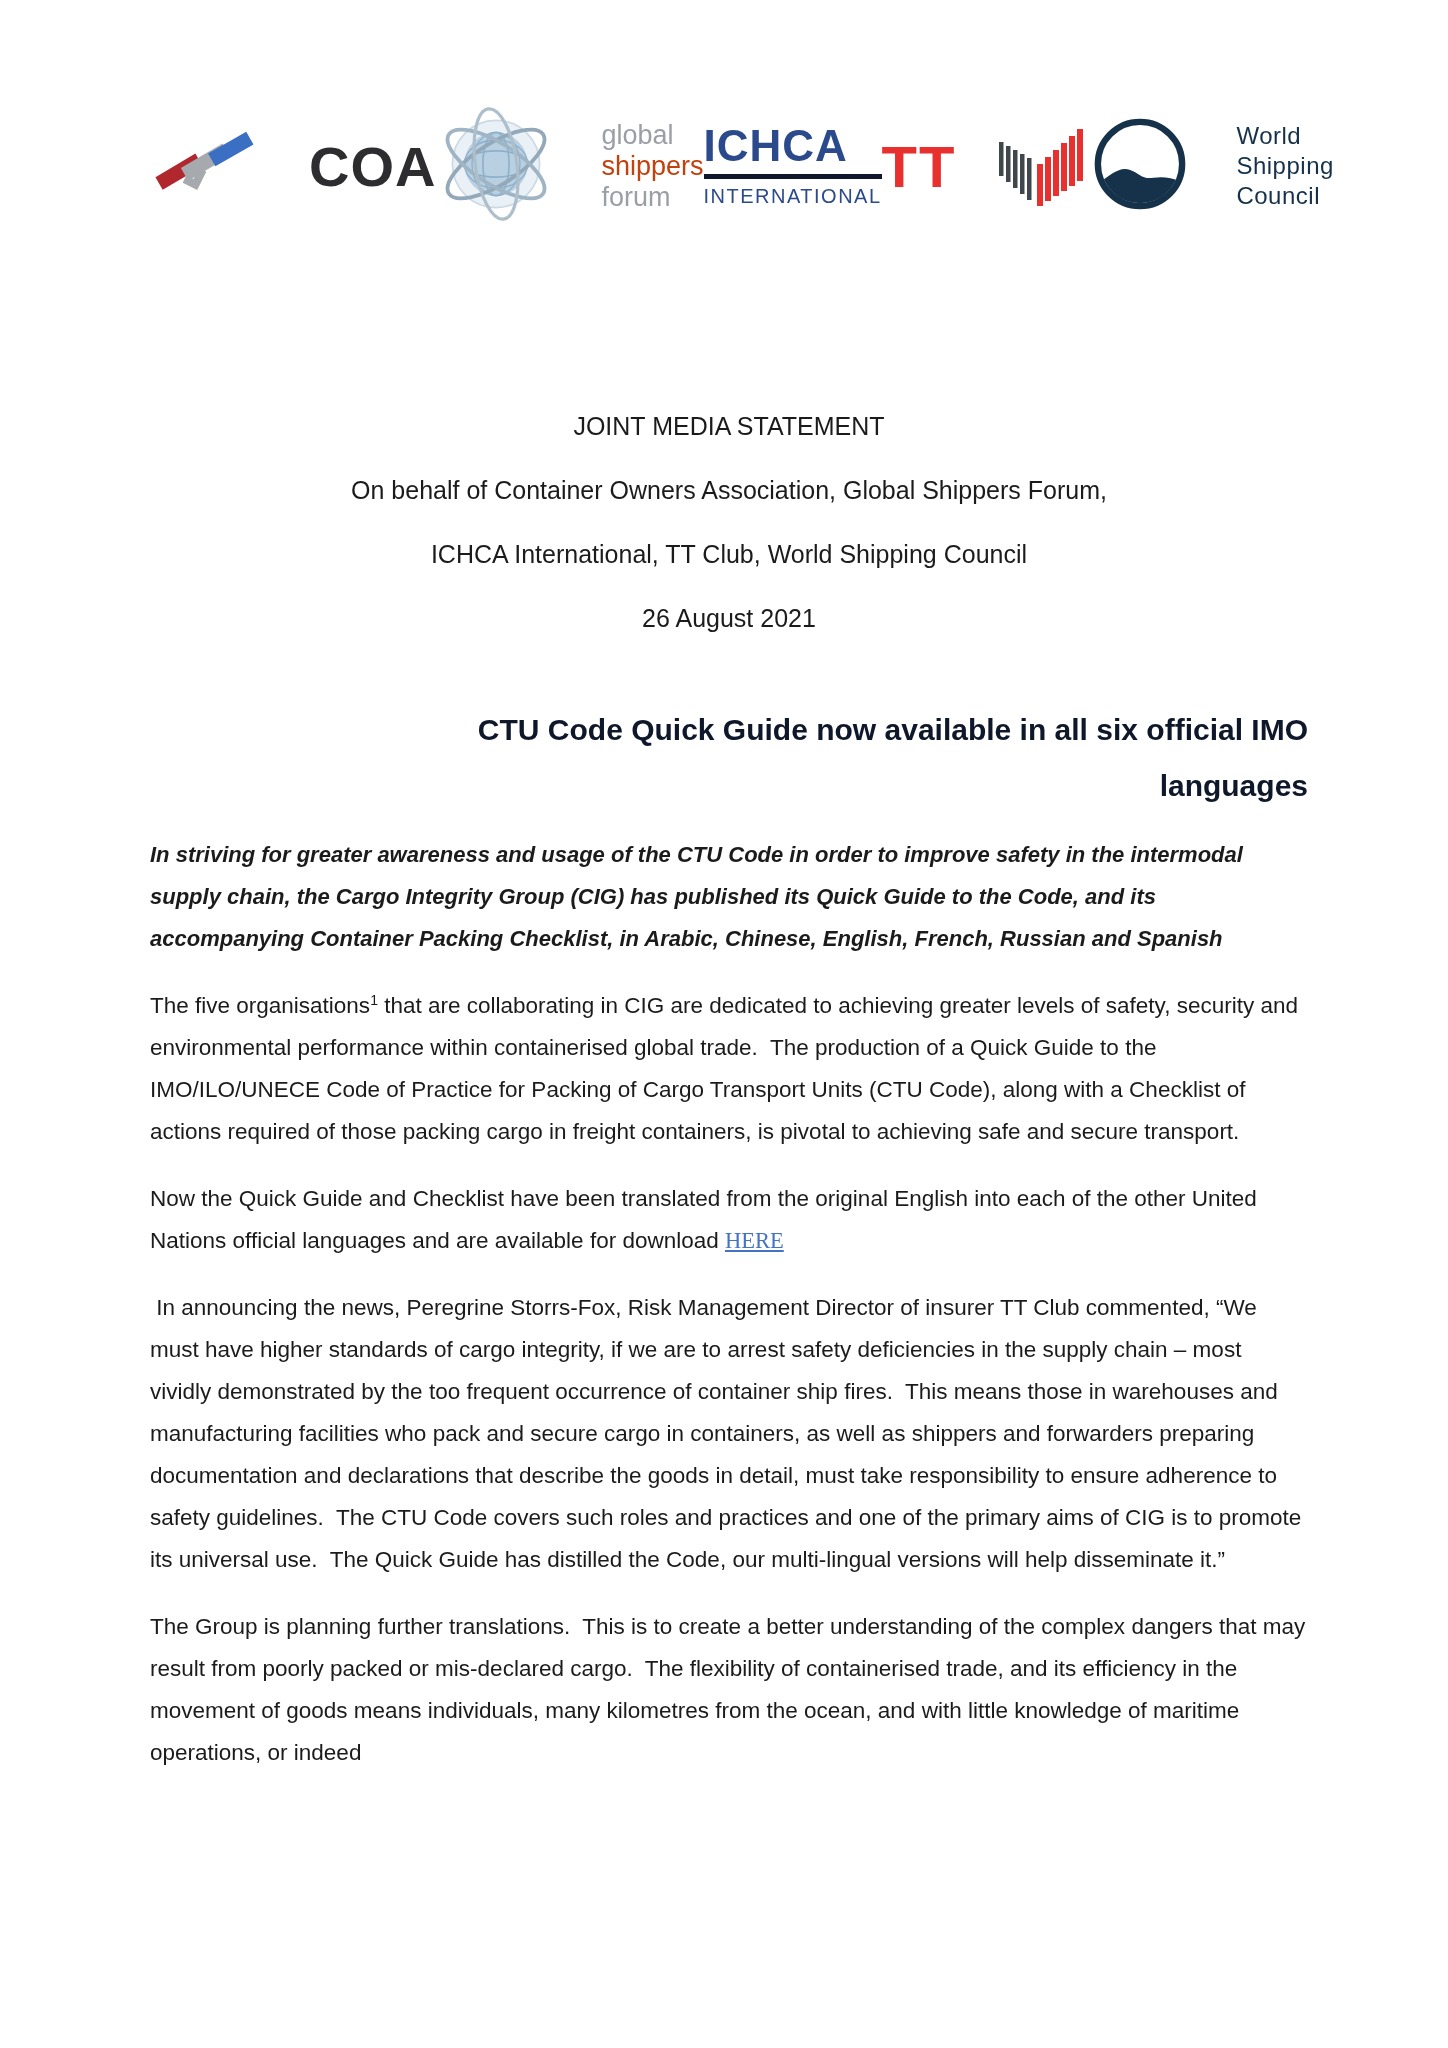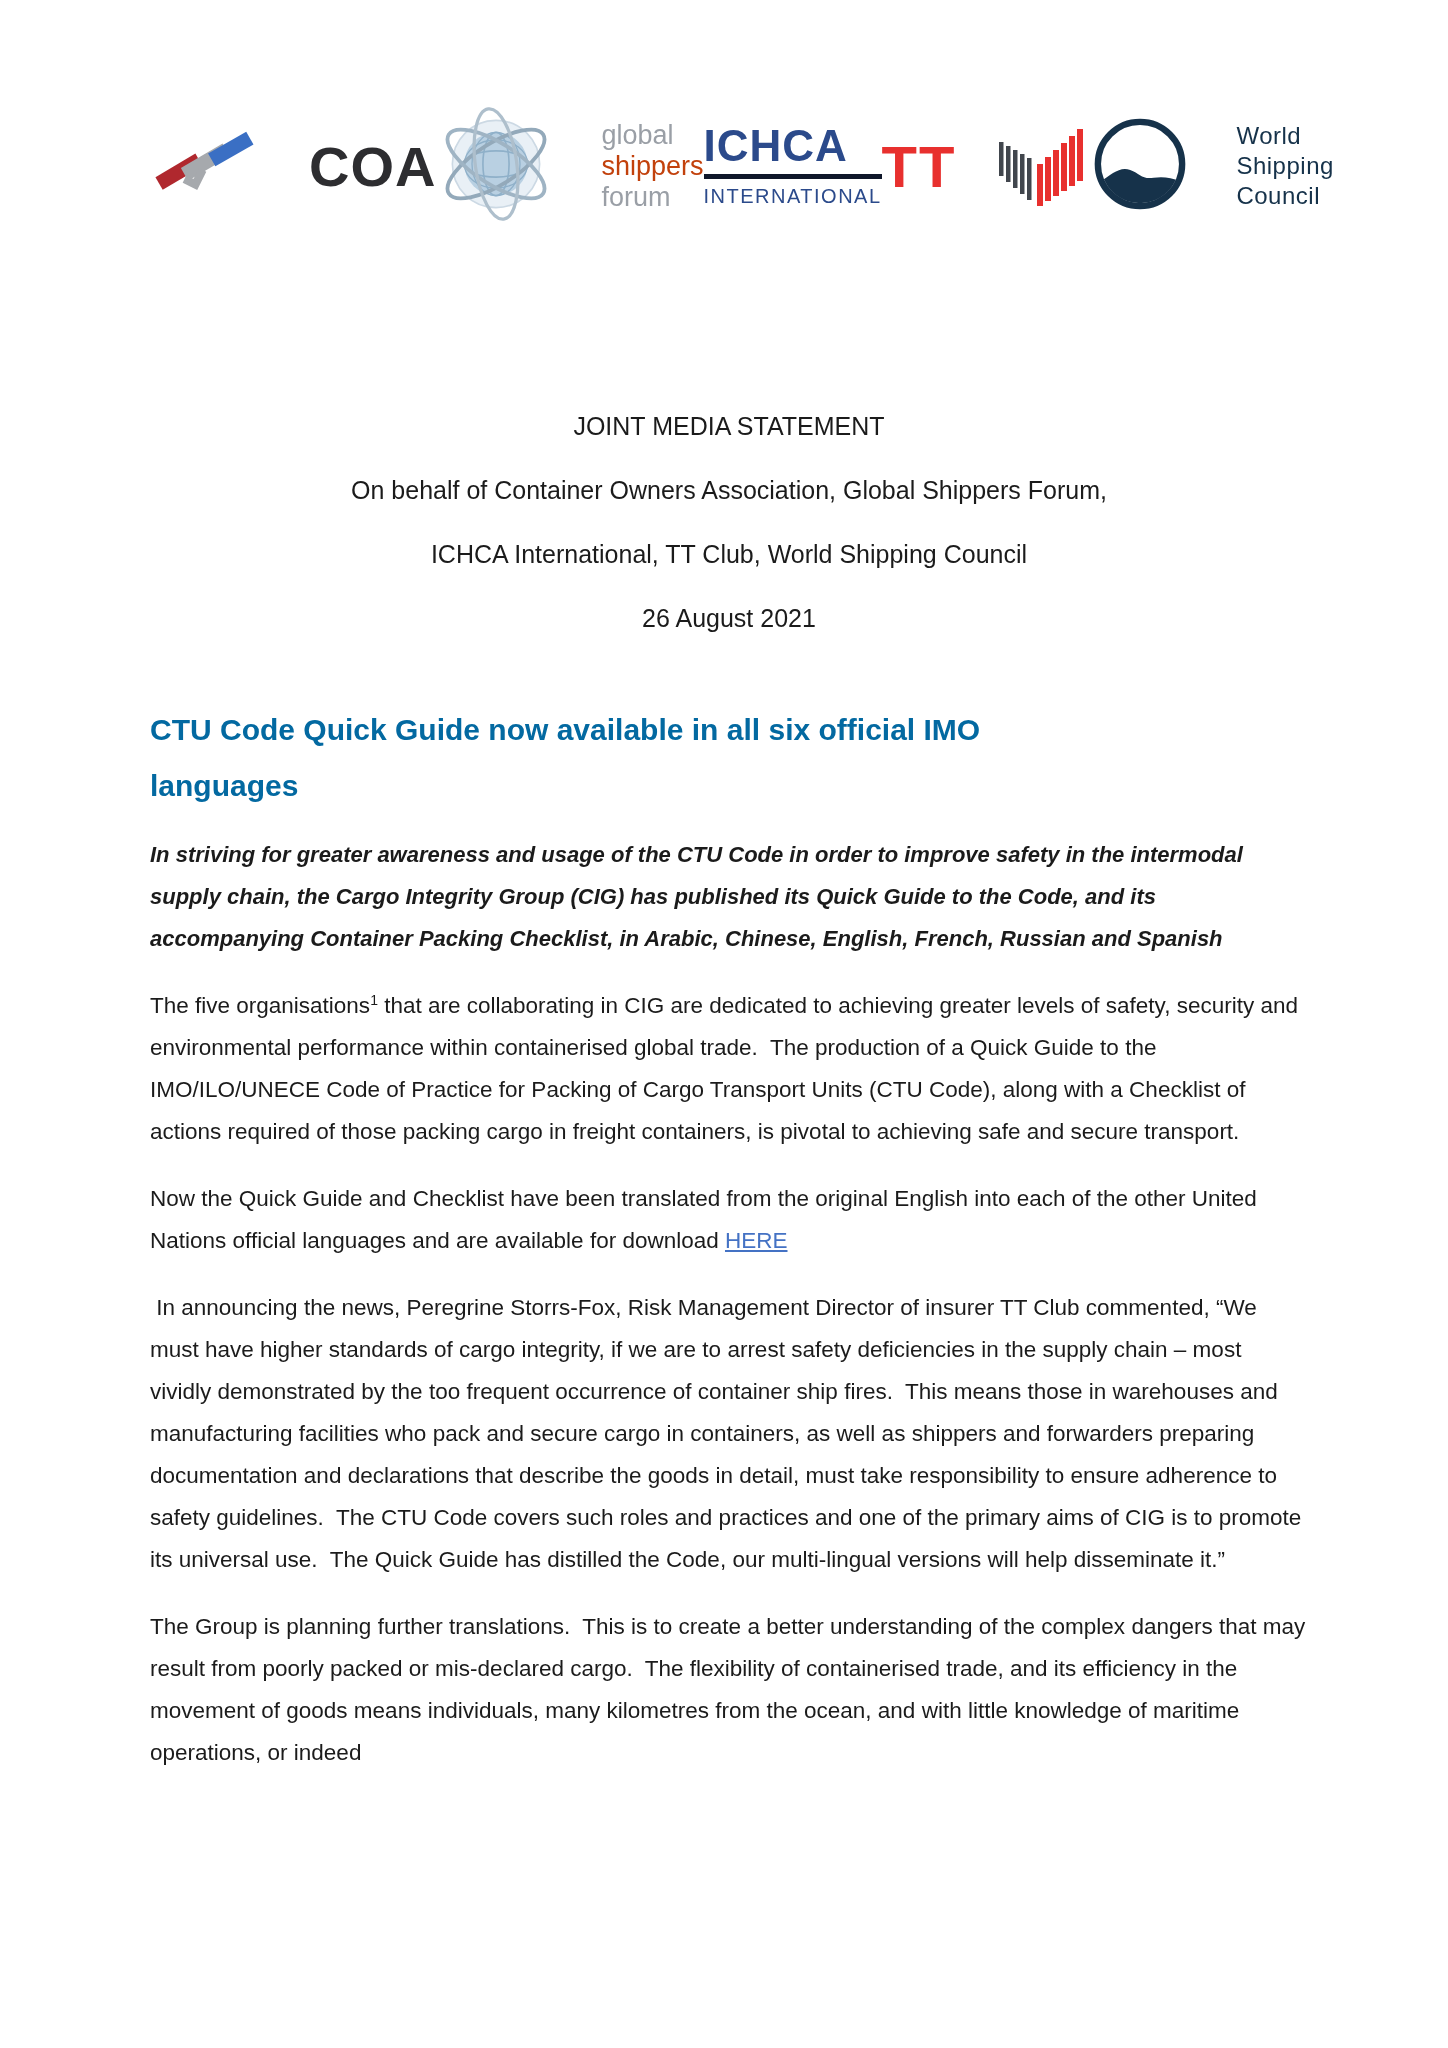--- a/index.html
+++ b/index.html
@@ -36,37 +36,37 @@
 
   
   .wsc-text{margin-left:16px;font-size:24px;line-height:30px;color:#16324a;letter-spacing:0.5px;}
 
   
   .header-block{text-align:center;font-size:25px;color:#1b1b1b;}
   .header-block .hline{display:block;line-height:64px;}
 
   
   .doc-title{
-    text-align:left;font-weight:700;font-size:30px;line-height:56px;
-    margin-top:52px;color:#0369a1;
+    text-align:right;font-weight:700;font-size:30px;line-height:56px;
+    margin-top:52px;color:#0f172a;
   }
   .doc-title span{display:block;}
 
   
   .lede{
     margin-top:20px;font-size:22px;font-weight:700;font-style:italic;
     line-height:42px;white-space:pre-wrap;
   }
 
   
   .body-para{
     margin:25px 0 0 0;font-size:22.5px;line-height:42px;white-space:pre-wrap;
   }
   .body-para sup{font-size:14px;line-height:0;}
-  a.doc-link{color:#4472c4;text-decoration:underline;cursor:pointer;}
+  a.doc-link{color:#4472c4;text-decoration:underline;cursor:pointer;font-family:Liberation Serif, serif;}
 </style>
 </head>
 <body>
 
 <div class="page">
 
   <div class="logo-bar">
 
     <div class="logo">
       <span>

